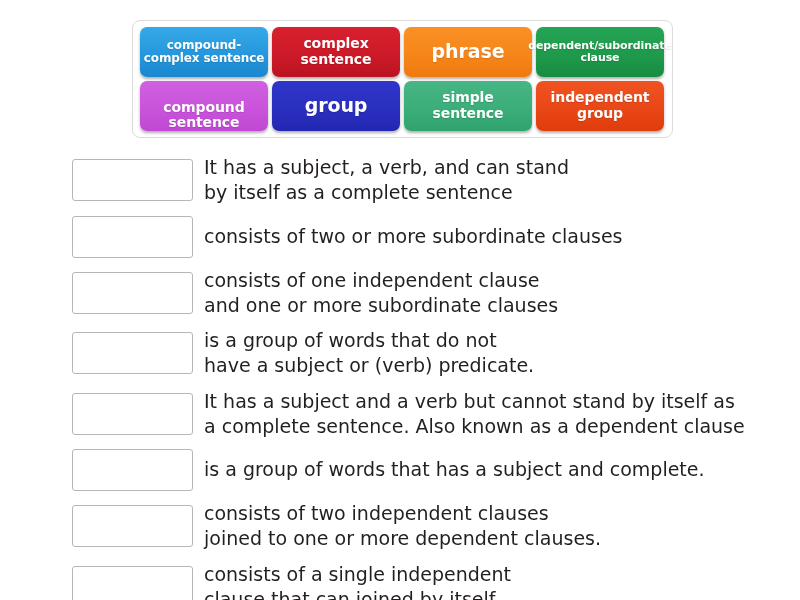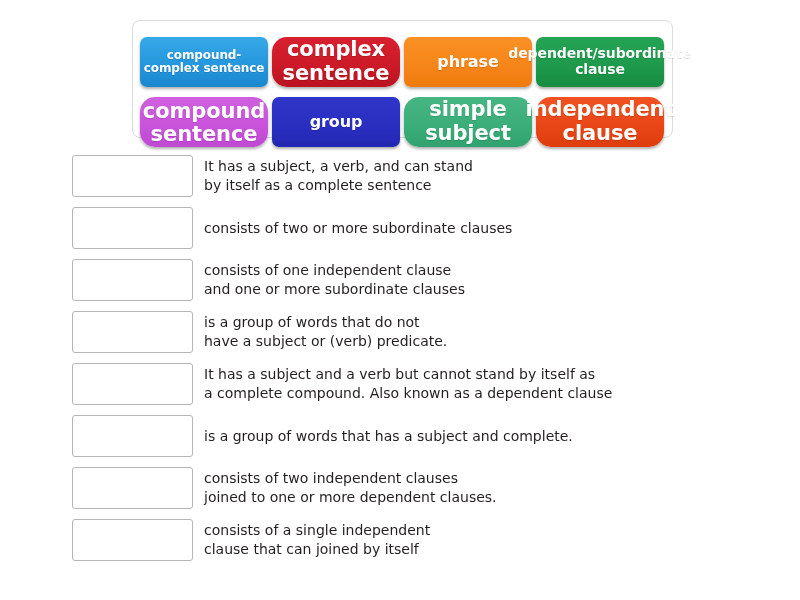--- a/index.html
+++ b/index.html
@@ -25,21 +25,20 @@
     box-sizing: border-box;
     border: 1px solid #dcdcdc;
     border-radius: 8px;
     background: #ffffff;
     padding: 6px 5px;
   }
   .tile-row {
     display: flex;
     height: 50px;
     margin-bottom: 4px;
-    margin-top: 10px;
   }
   .tile-row:last-child { margin-bottom: 0; }
 
   .tile {
     flex: 0 0 auto;
     width: 128px;
     height: 50px;
     margin: 0 2px;
     border-radius: 7px;
     color: #ffffff;
@@ -52,23 +51,23 @@
     box-shadow: 0 2px 3px rgba(0,0,0,0.32);
     letter-spacing: -0.1px;
     text-shadow: 0 1px 1px rgba(0,0,0,0.13);
     box-sizing: border-box;
     padding: 0 3px;
     user-select: none;
   }
   .tile .tile-label { display: block; }
 
   .t-size-sm  { font-size: 12px; }
-  .t-size-xs  { font-size: 14px; }
-  .t-size-md  { font-size: 21px; border-radius: 15px; }
-  .t-size-lg  { font-size: 16px; }
+  .t-size-xs  { font-size: 11px; }
+  .t-size-md  { font-size: 14px; }
+  .t-size-lg  { font-size: 19px; }
 
   .sky    { background: linear-gradient(180deg,#36a9e8 0%, #2597dd 55%, #1a87cf 100%); }
   .crimson{ background: linear-gradient(180deg,#d8202f 0%, #cc1a28 55%, #bb1320 100%); }
   .orange { background: linear-gradient(180deg,#fa9024 0%, #f6861a 55%, #ef7a0d 100%); }
   .forest { background: linear-gradient(180deg,#25a455 0%, #1f9a4c 55%, #178c42 100%); }
   .orchid { background: linear-gradient(180deg,#d060e0 0%, #c954db 55%, #c048d3 100%); align-items: flex-end; }
   .indigo { background: linear-gradient(180deg,#2f35c8 0%, #2a2fc0 55%, #2227b2 100%); }
   .seagrn { background: linear-gradient(180deg,#46b684 0%, #3cae79 55%, #30a26d 100%); }
   .tomato { background: linear-gradient(180deg,#ef5321 0%, #ea4717 55%, #df3c0d 100%); }
 
@@ -89,21 +88,21 @@
     flex: 0 0 auto;
     width: 121px;
     height: 42px;
     background: #ffffff;
     border: 1px solid #b6b6b6;
     border-radius: 3px;
     box-sizing: border-box;
   }
   .answer-text {
     margin-left: 11px;
-    font-size: 14px;
+    font-size: 19px;
     color: #231f20;
     line-height: 1.33;
     white-space: pre-line;
   }
 </style>
 </head>
 <body>
 
 <div id="tile-bank">
 
@@ -128,25 +127,25 @@
   <div class="tile-row">
     <div class="tile orchid t-size-md">
       <span class="tile-label">compound
 sentence</span>
     </div>
     <div class="tile indigo t-size-lg">
       <span class="tile-label">group</span>
     </div>
     <div class="tile seagrn t-size-md">
       <span class="tile-label">simple
-subject</span>
+sentence</span>
     </div>
     <div class="tile tomato t-size-md">
       <span class="tile-label">independent
-clause</span>
+group</span>
     </div>
   </div>
 
 </div>
 
 <div id="answer-list">
 
   <div class="answer-row">
     <div class="drop-box"></div>
     <div class="answer-text">It has a subject, a verb, and can stand
@@ -166,21 +165,21 @@
 
   <div class="answer-row">
     <div class="drop-box"></div>
     <div class="answer-text">is a group of words that do not
 have a subject or (verb) predicate.</div>
   </div>
 
   <div class="answer-row">
     <div class="drop-box"></div>
     <div class="answer-text">It has a subject and a verb but cannot stand by itself as
-a complete compound. Also known as a dependent clause</div>
+a complete sentence. Also known as a dependent clause</div>
   </div>
 
   <div class="answer-row">
     <div class="drop-box"></div>
     <div class="answer-text">is a group of words that has a subject and complete.</div>
   </div>
 
   <div class="answer-row">
     <div class="drop-box"></div>
     <div class="answer-text">consists of two independent clauses

